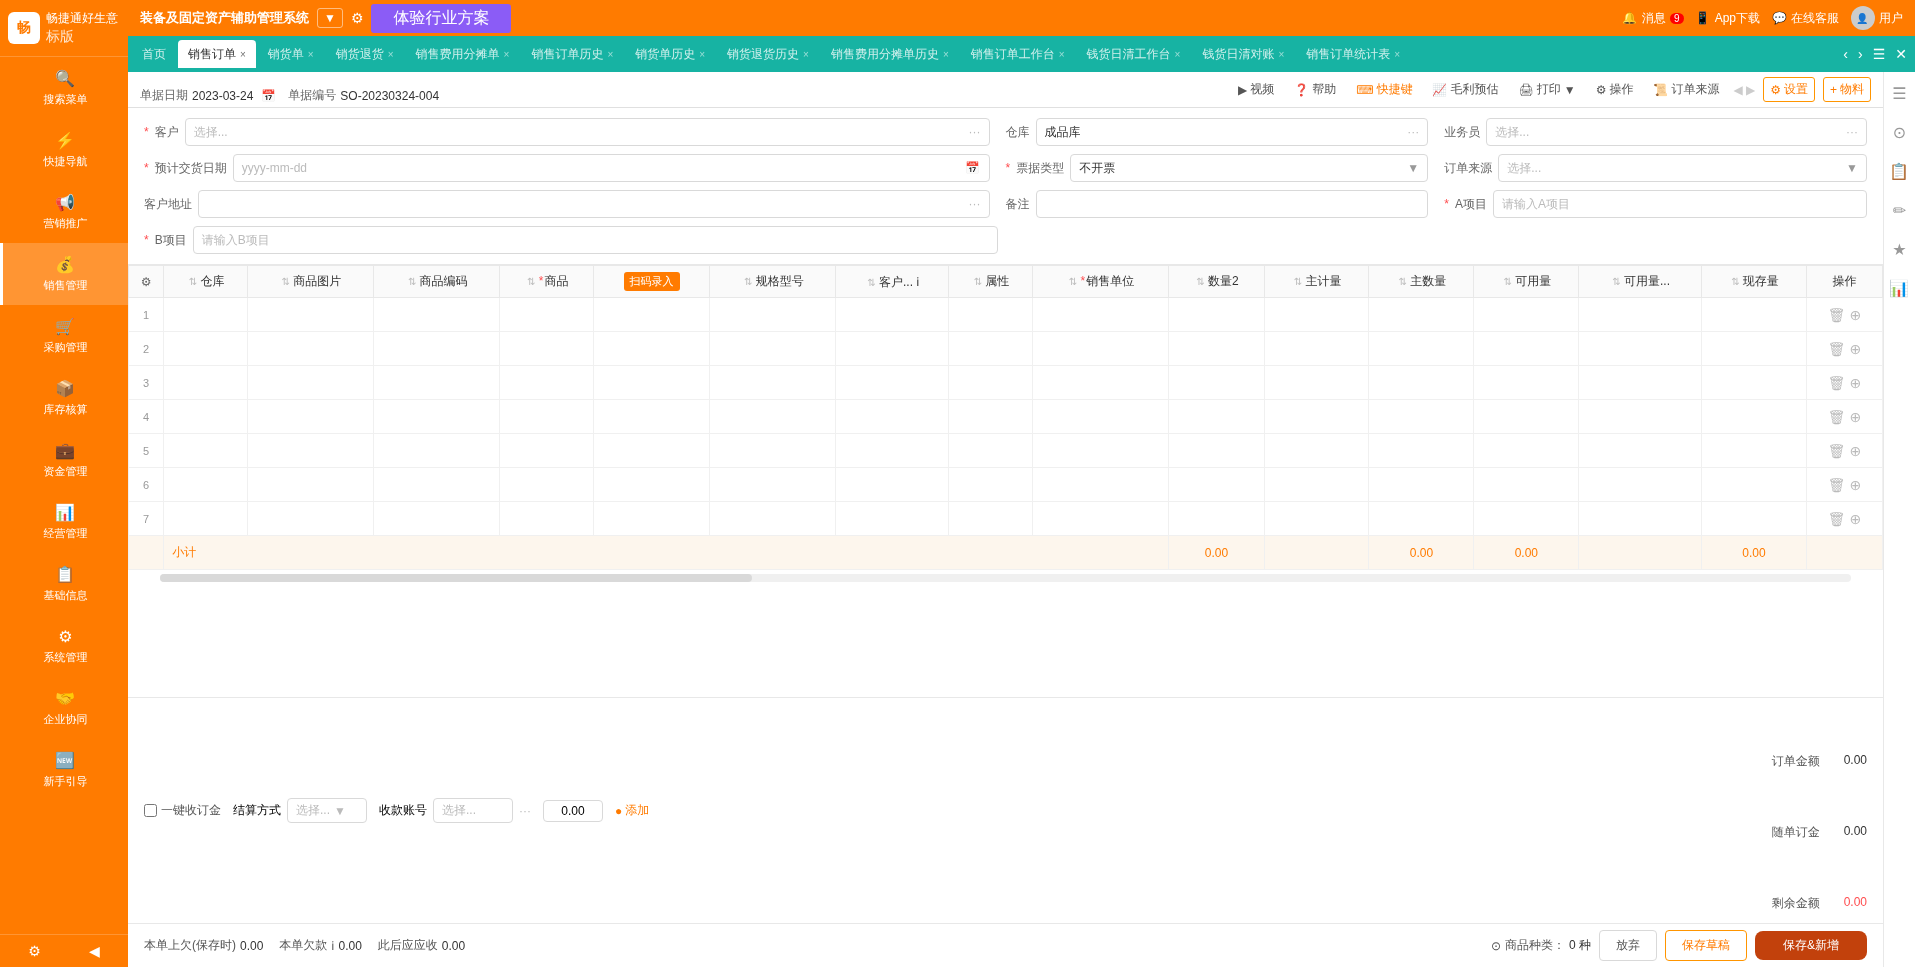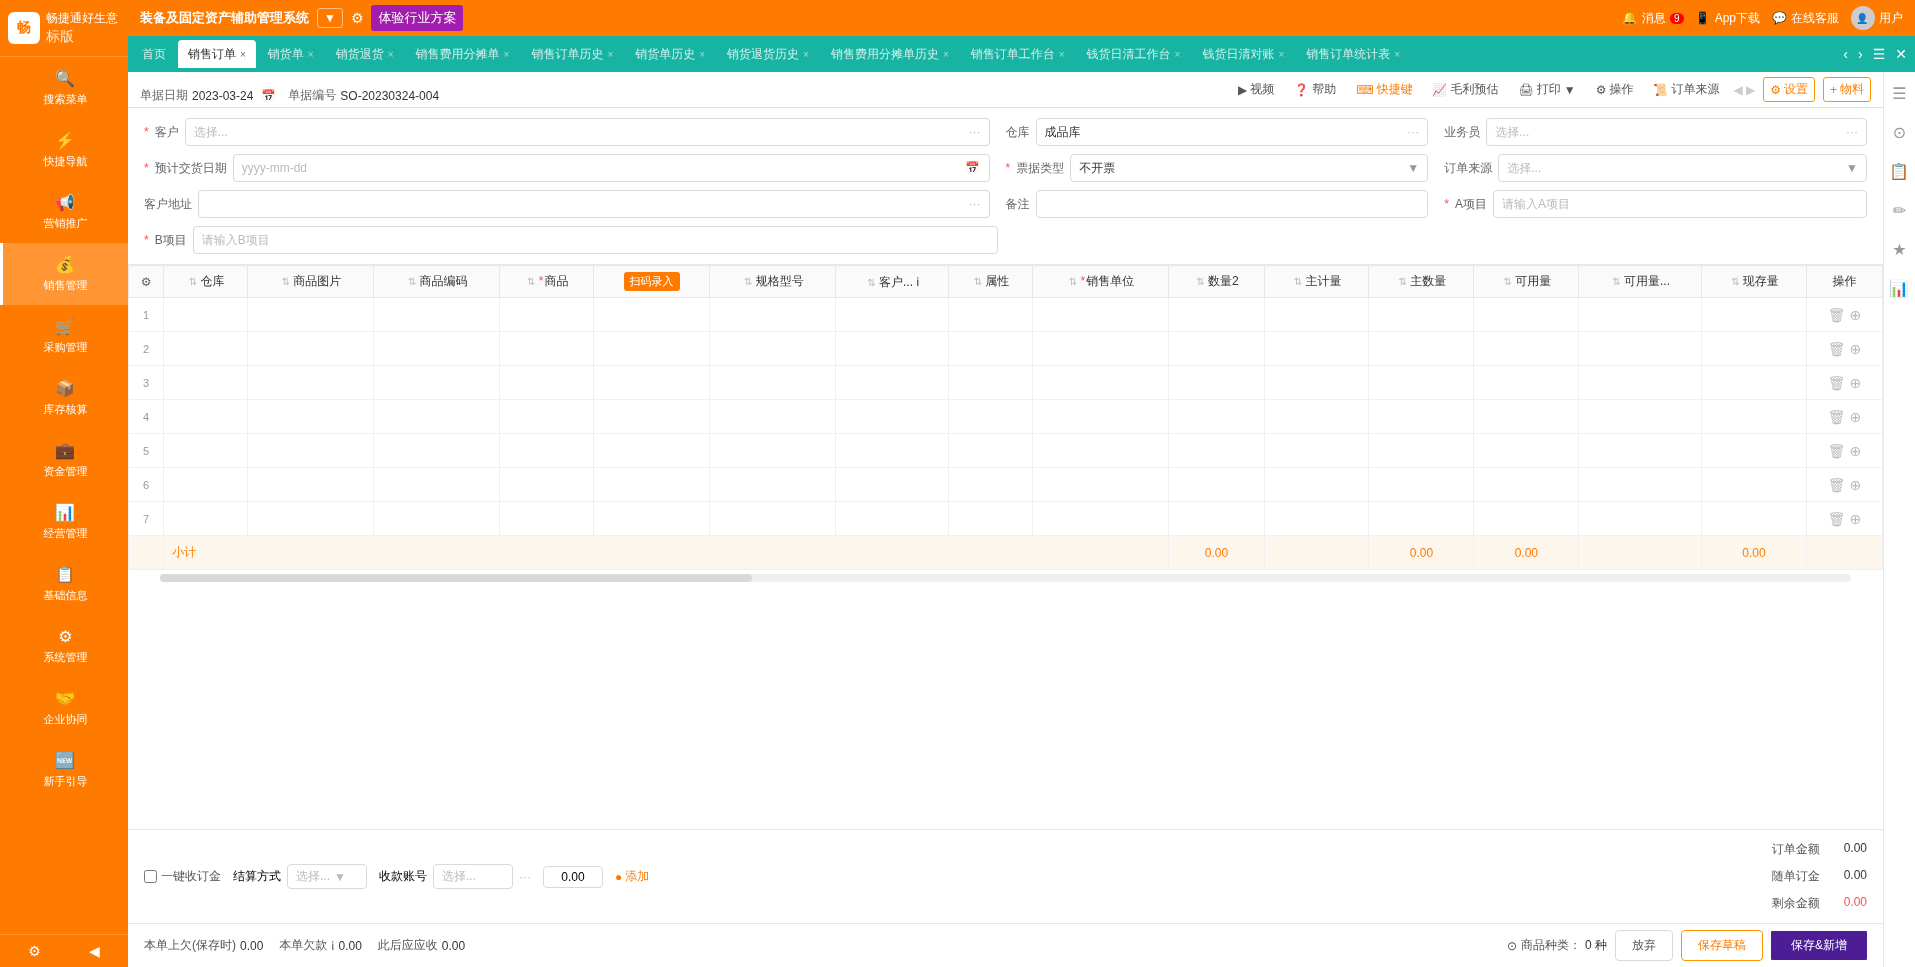--- a/index.html
+++ b/index.html
@@ -21,21 +21,21 @@
 
     
     .main { flex: 1; display: flex; flex-direction: column; overflow: hidden; }
 
     
     .top-header { height: 36px; background: #ff7b00; display: flex; align-items: center; padding: 0 12px; gap: 8px; justify-content: space-between; }
     .top-header-left { display: flex; align-items: center; gap: 8px; }
     .system-name { color: white; font-size: 13px; font-weight: bold; }
     .system-selector { background: transparent; border: 1px solid rgba(255,255,255,0.5); color: white; padding: 2px 6px; border-radius: 3px; font-size: 11px; cursor: pointer; display: flex; align-items: center; gap: 4px; }
     .gear-btn { color: white; font-size: 14px; cursor: pointer; }
-    .industry-btn { background: #a21caf; border: none; color: white; padding: 4px 7px; border-radius: 3px; cursor: pointer; font-size: 13px; }
+    .industry-btn { background: #8b5cf6; border: none; color: white; padding: 4px 22px; border-radius: 3px; cursor: pointer; font-size: 16px; }
     .top-header-right { display: flex; align-items: center; gap: 12px; color: white; font-size: 12px; }
     .header-action { display: flex; align-items: center; gap: 4px; cursor: pointer; color: white; }
     .badge { background: #f00; color: white; border-radius: 8px; padding: 0 4px; font-size: 10px; min-width: 14px; text-align: center; }
     .user-avatar { width: 24px; height: 24px; background: #ccc; border-radius: 50%; display: flex; align-items: center; justify-content: center; font-size: 10px; }
 
     
     .tab-bar { height: 36px; background: #17b3a3; display: flex; align-items: center; padding: 0 4px; overflow-x: auto; gap: 2px; flex-shrink: 0; }
     .tab-bar::-webkit-scrollbar { height: 0; }
     .tab { display: flex; align-items: center; gap: 4px; padding: 4px 10px; border-radius: 4px 4px 0 0; cursor: pointer; white-space: nowrap; color: rgba(255,255,255,0.8); font-size: 12px; height: 28px; }
     .tab.active { background: white; color: #333; }
@@ -104,25 +104,25 @@
     .bottom-select { border: 1px solid #d9d9d9; border-radius: 4px; padding: 3px 8px; color: #bbb; min-width: 80px; display: flex; align-items: center; gap: 4px; cursor: pointer; }
     .amount-input { border: 1px solid #d9d9d9; border-radius: 4px; padding: 3px 8px; width: 60px; text-align: center; }
     .add-btn { color: #ff7b00; cursor: pointer; display: flex; align-items: center; gap: 3px; }
     .bottom-dots { color: #bbb; cursor: pointer; }
     .status-item { display: flex; align-items: center; gap: 4px; color: #555; }
     .status-value { color: #333; }
 
     
     .right-sidebar { width: 32px; background: white; border-left: 1px solid #e8e8e8; display: flex; flex-direction: column; align-items: center; padding: 8px 0; gap: 12px; flex-shrink: 0; }
     .right-sidebar-icon { color: #999; cursor: pointer; font-size: 16px; padding: 4px; }
-    .summary-row { display: flex; justify-content: space-between; gap: 24px; color: #555; padding: 3px 0; }
+    .summary-row { display: flex; justify-content: space-between; gap: 24px; color: #555; padding: 3px 0; margin-top: 44px; }
     .summary-value { color: #333; }
     .btn-discard { border: 1px solid #d9d9d9; background: white; color: #555; padding: 6px 16px; border-radius: 4px; cursor: pointer; }
     .btn-save-draft { border: 1px solid #ff9500; background: white; color: #ff7b00; padding: 6px 16px; border-radius: 4px; cursor: pointer; }
-    .btn-save-new { background: #4c1d95; border: none; color: white; padding: 6px 20px; border-radius: 1px; cursor: pointer; }
+    .btn-save-new { background: #c2410c; border: none; color: white; padding: 6px 28px; border-radius: 8px; cursor: pointer; }
 
     
     .scroll-track { height: 8px; background: #f0f0f0; margin: 2px 16px; border-radius: 4px; }
     .scroll-thumb { height: 8px; width: 35%; background: #d9d9d9; border-radius: 4px; }
   </style>
 </head>
 <body>
 
 <div class="sidebar">
   <div class="sidebar-logo">

